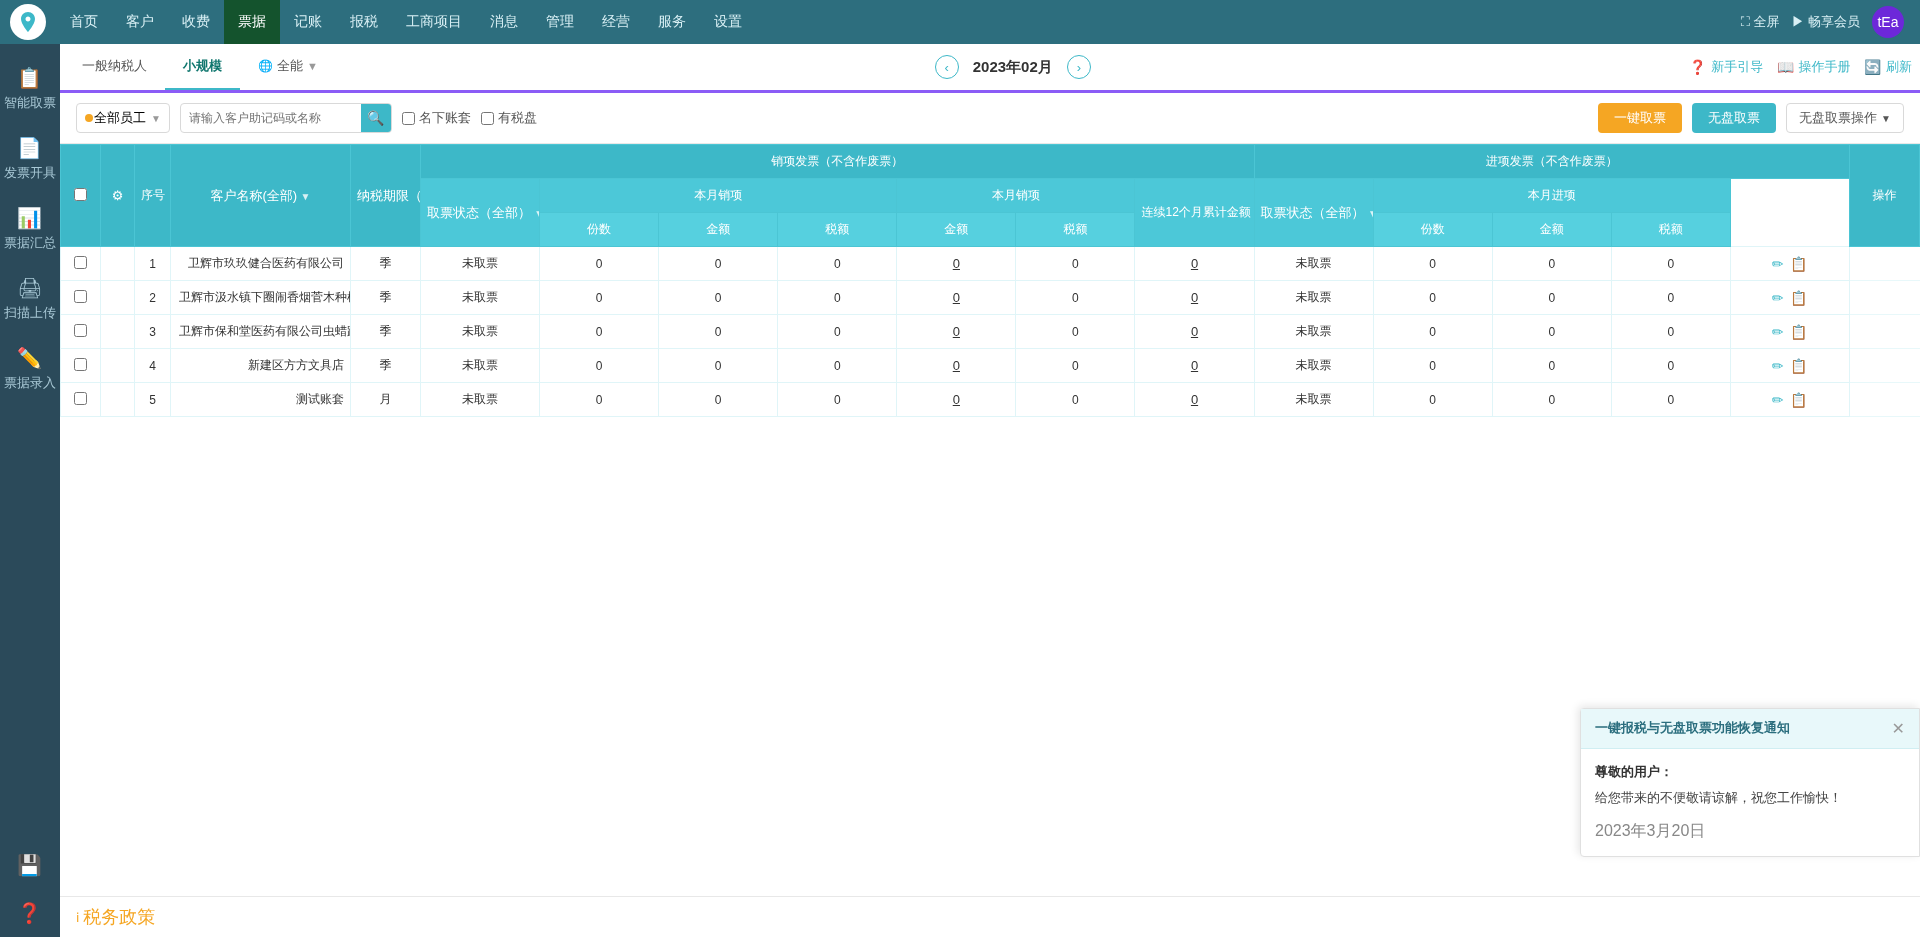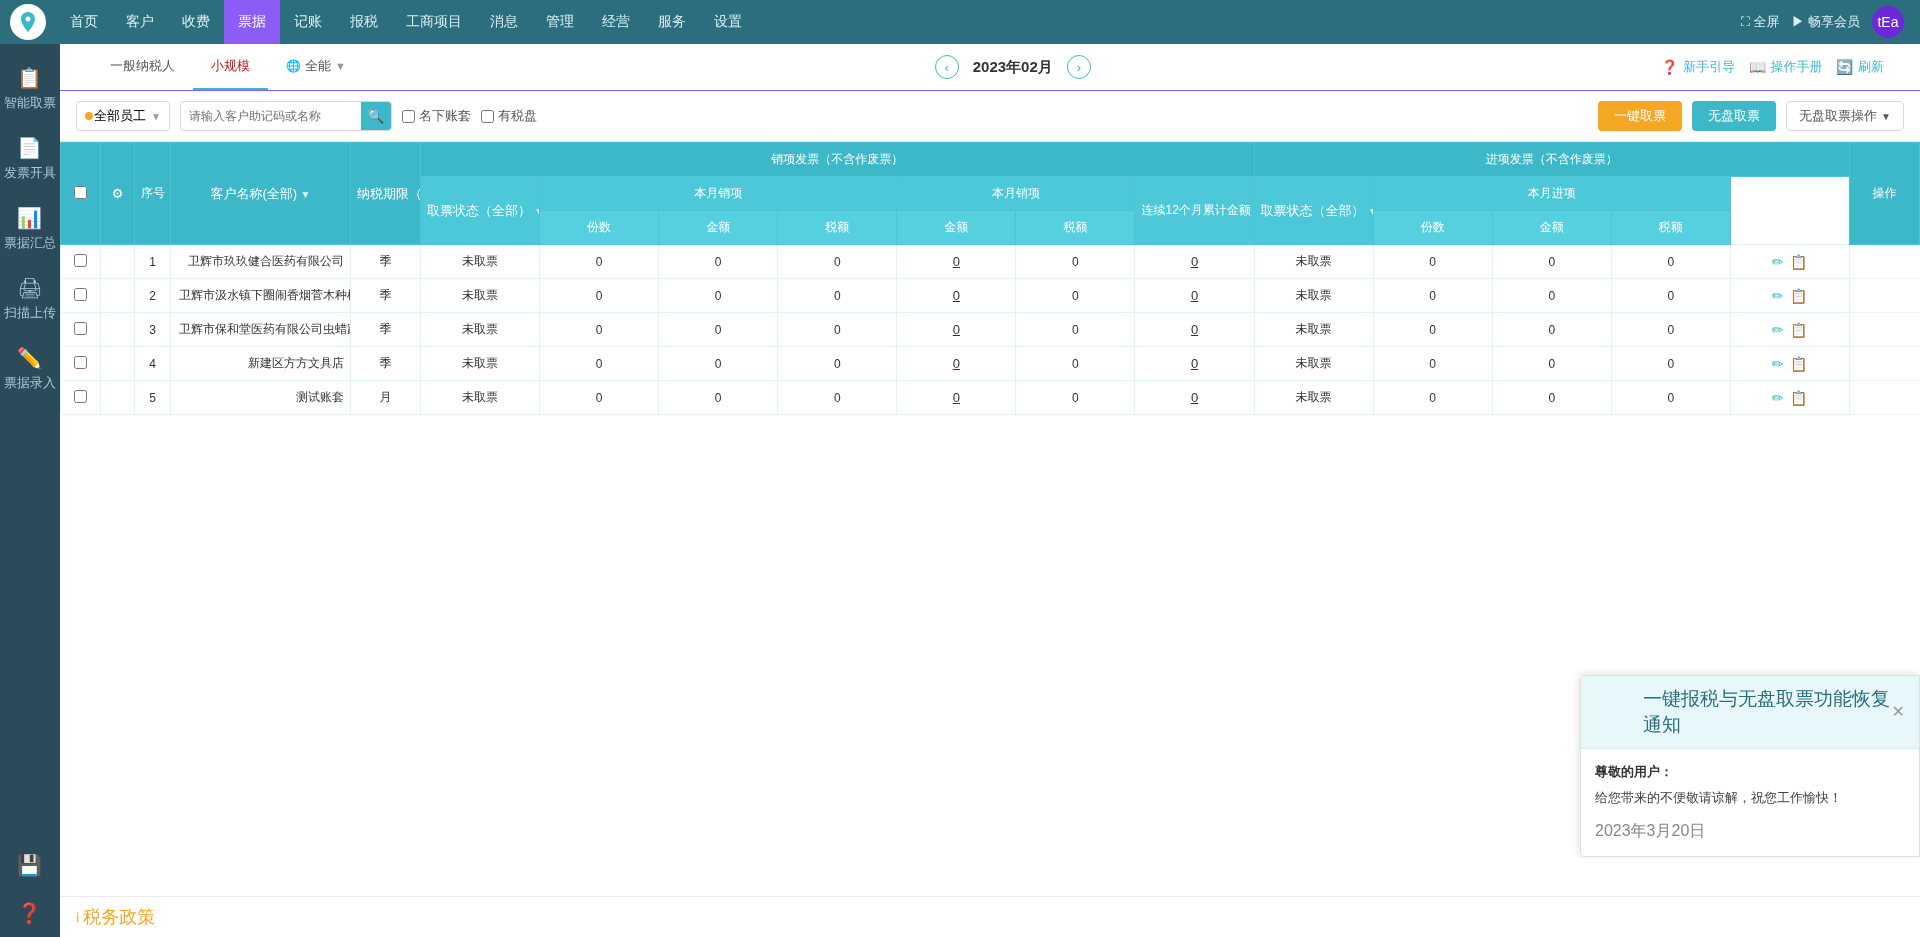--- a/index.html
+++ b/index.html
@@ -27,21 +27,21 @@
     .top-nav .nav-item {
       color: #d9f0f5;
       padding: 0 14px;
       height: 44px;
       display: flex; align-items: center;
       cursor: pointer;
       font-size: 14px;
       white-space: nowrap;
     }
     .top-nav .nav-item.active {
-      background: #8b5cf6;
+      background: #14532d;
       color: #fff;
       border-radius: 0;
     }
     .top-nav .nav-right {
       display: flex; align-items: center; gap: 12px;
       padding-right: 16px;
       color: #d9f0f5;
       font-size: 13px;
     }
     .top-nav .nav-right span { cursor: pointer; white-space: nowrap; }
@@ -86,23 +86,23 @@
       padding: 0 18px;
       height: 46px;
       display: flex; align-items: center;
       cursor: pointer;
       font-size: 14px;
       color: #555;
       border-bottom: 2px solid transparent;
       white-space: nowrap;
     }
     .sub-tab.active {
-      color: #b91c1c;
+      color: #0f766e;
       border-bottom: 2px solid #3db8c8;
-      font-weight: normal;
+      font-weight: bold;
     }
     .sub-tab .tab-icon { margin-right: 4px; font-size: 12px; }
 
     
     .toolbar {
       background: #fff;
       padding: 10px 16px;
       display: flex; align-items: center; gap: 10px;
       border-bottom: 1px solid #e8e8e8;
       flex-shrink: 0;
@@ -242,21 +242,21 @@
       border-radius: 4px 0 0 4px;
       box-shadow: -2px -2px 8px rgba(0,0,0,0.1);
       z-index: 100;
     }
     .notif-header {
       background: #e8f8fa;
       padding: 10px 14px;
       display: flex; align-items: center; justify-content: space-between;
       border-bottom: 1px solid #d0eef2;
     }
-    .notif-title { font-weight: normal; color: #2b6e7e; font-size: 19px; margin-left: 48px; }
+    .notif-title { font-weight: bold; color: #2b6e7e; font-size: 13px; }
     .notif-close { cursor: pointer; color: #999; font-size: 16px; }
     .notif-body { padding: 12px 14px; color: #444; line-height: 1.7; font-size: 12.5px; }
     .notif-body .hi { color: #333; font-weight: bold; }
     .notif-footer { color: #888; font-size: 16px; margin-top: 8px; }
 
     
     .bottom-bar {
       background: #fff;
       border-top: 1px solid #e8e8e8;
       padding: 8px 16px;
@@ -280,22 +280,22 @@
     .status-col { width: 68px; }
     .num-col { width: 60px; }
     .action-col { width: 70px; }
 
     .filter-icon { font-size: 10px; color: rgba(255,255,255,0.8); }
 
     .sub-tabs-wrapper {
       display: flex;
       align-items: center;
       background: #fff;
-      border-bottom: 1px solid #8b5cf6;
-      padding: 0 32px;
+      border-bottom: 3px solid #8b5cf6;
+      padding: 0 4px;
       flex-shrink: 0;
     }
     .tabs-left { display: flex; align-items: center; height: 46px; }
     .tabs-right { display: flex; align-items: center; margin-left: auto; gap: 14px; padding-right: 4px; }
     .tabs-right .tr-item { display: flex; align-items: center; gap: 4px; color: #3db8c8; cursor: pointer; font-size: 13px; white-space: nowrap; }
     .tabs-right .tr-icon { font-size: 14px; }
   </style>
 </head>
 <body>
 

